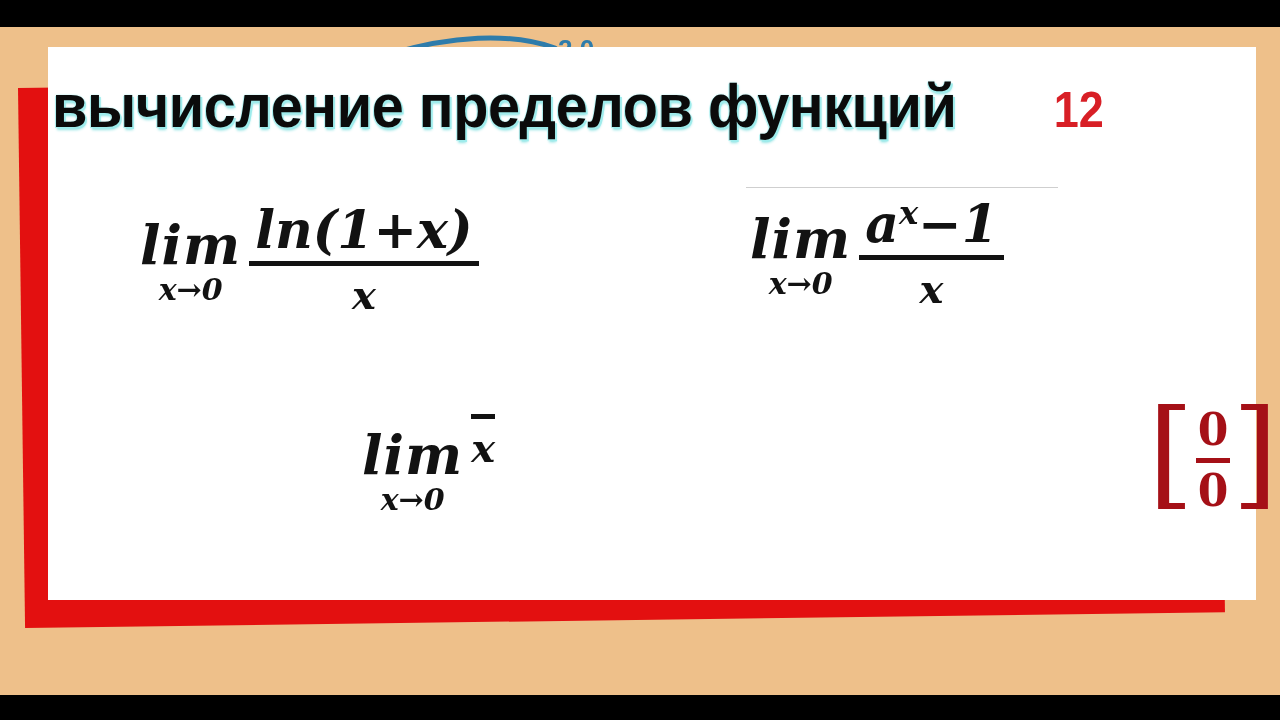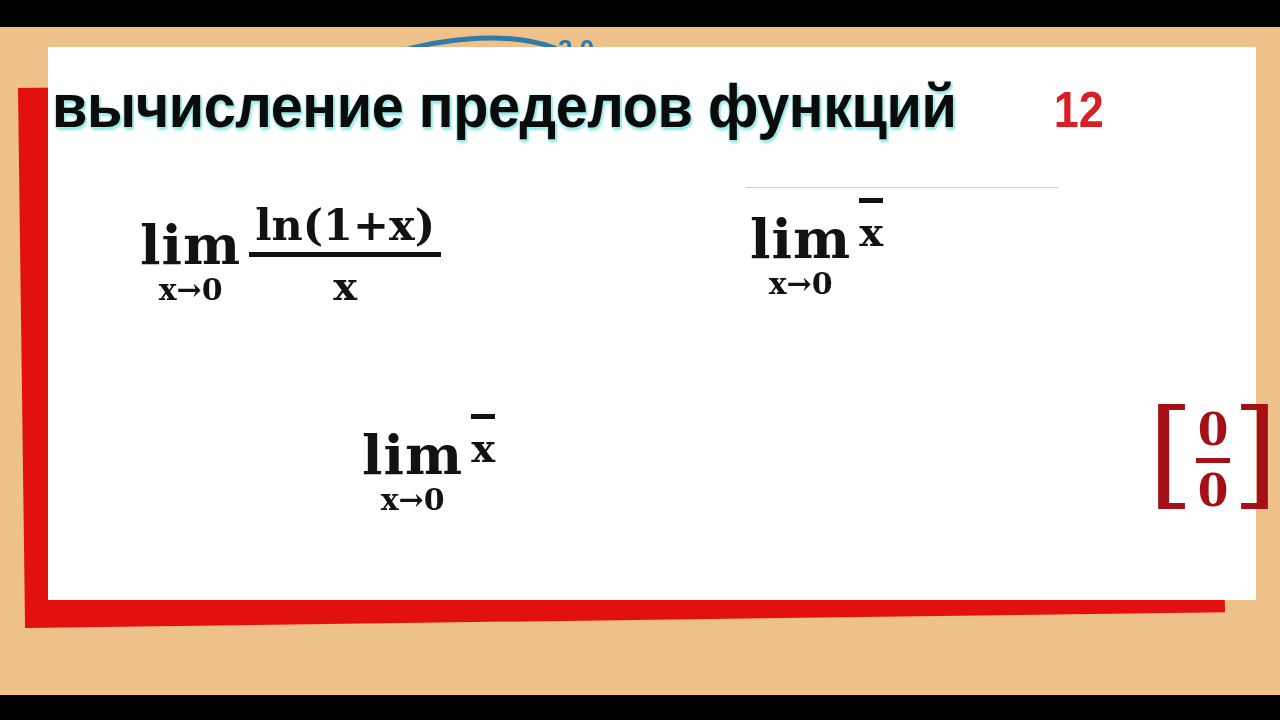--- a/index.html
+++ b/index.html
@@ -112,20 +112,21 @@
     background: #cfcfcf;
   }
 
   
   .mathwrap {
     position: absolute;
     display: flex;
     align-items: flex-start;
     color: #121212;
     font-family: "DejaVu Serif", serif;
+    font-style: italic;
     font-weight: 700;
   }
   .lim {
     display: inline-flex;
     flex-direction: column;
     align-items: center;
     line-height: 1;
   }
   .lim-word {
     font-size: 54px;
@@ -138,21 +139,21 @@
   }
   .frac {
     display: inline-flex;
     flex-direction: column;
     align-items: center;
     line-height: 1;
     margin-left: 8px;
     margin-top: -14px;
   }
   .frac-num {
-    font-size: 43px;
+    font-size: 52px;
     padding: 0 6px 5px 6px;
     white-space: nowrap;
   }
   .frac-bar {
     width: 100%;
     height: 5px;
     background: #121212;
   }
   .frac-den {
     font-size: 40px;
@@ -241,20 +242,21 @@
       <span class="frac-den">x</span>
     </span>
   </div>
 
   <div class="mathwrap" id="formula-2">
     <span class="lim">
       <span class="lim-word">lim</span>
       <span class="lim-sub">x→0</span>
     </span>
     <span class="frac">
+      <span class="frac-num"><span>a</span><sup>x</sup><span>−1</span></span>
       <span class="frac-bar"></span>
       <span class="frac-den">x</span>
     </span>
   </div>
 
   <div class="mathwrap" id="formula-3">
     <span class="lim">
       <span class="lim-word">lim</span>
       <span class="lim-sub">x→0</span>
     </span>

